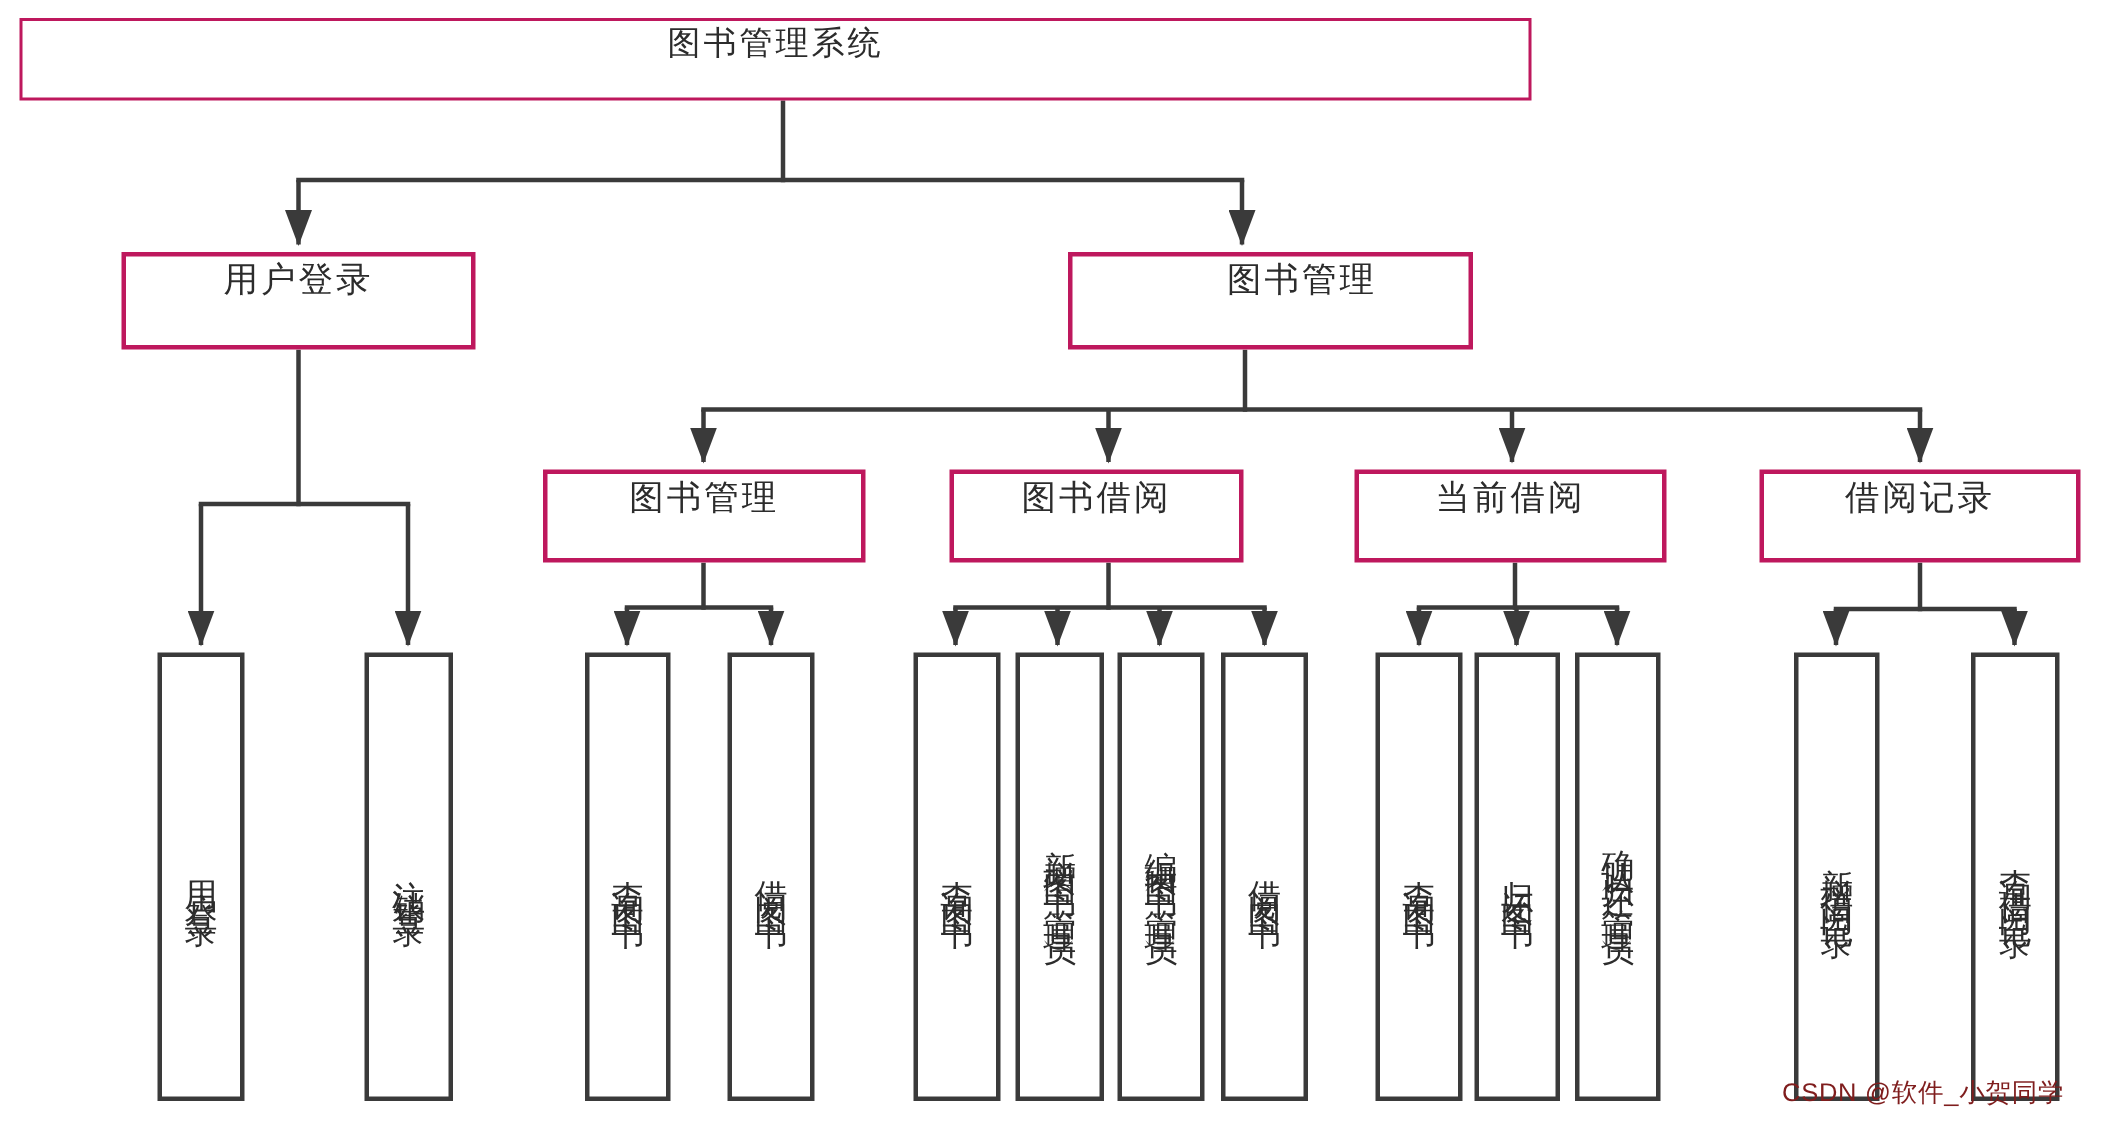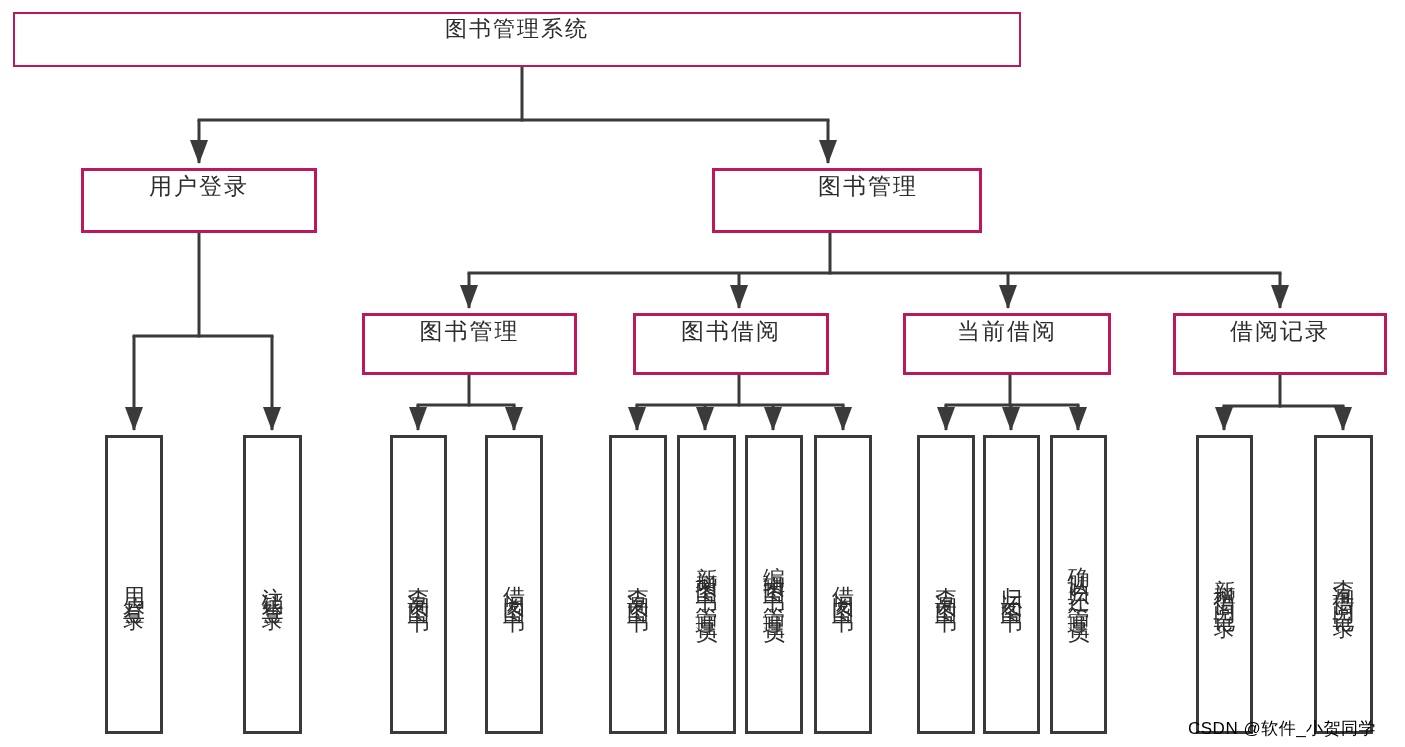--- a/index.html
+++ b/index.html
@@ -36,21 +36,21 @@
     writing-mode:vertical-rl;
     font-size:22px;
     letter-spacing:8px;
     line-height:1;
     color:#2c2c2c;
   }
   .watermark{
     position:absolute;
     left:1188px;top:717px;
     font-size:17px;
-    color:#000000;
+    color:#7f1d1d;
     letter-spacing:0.5px;
     white-space:nowrap;
   }
 </style>
 </head>
 <body>
 
 <div id="canvas">
 
   <svg id="wires" width="1405" height="747" viewBox="0 0 1405 747">

